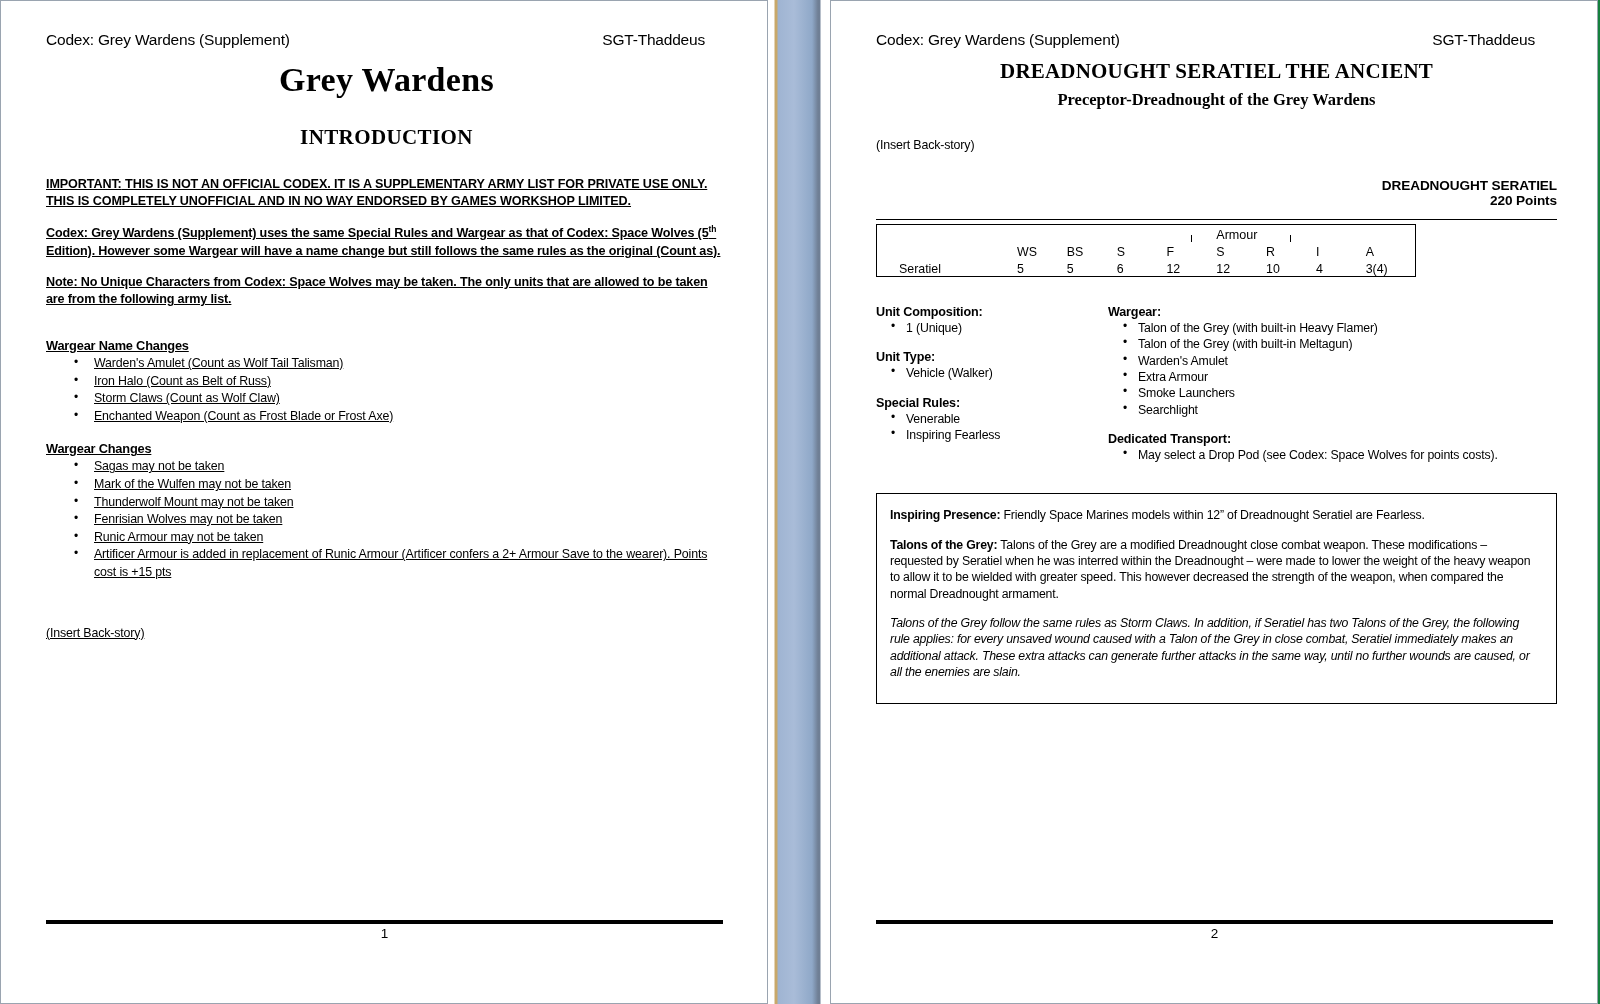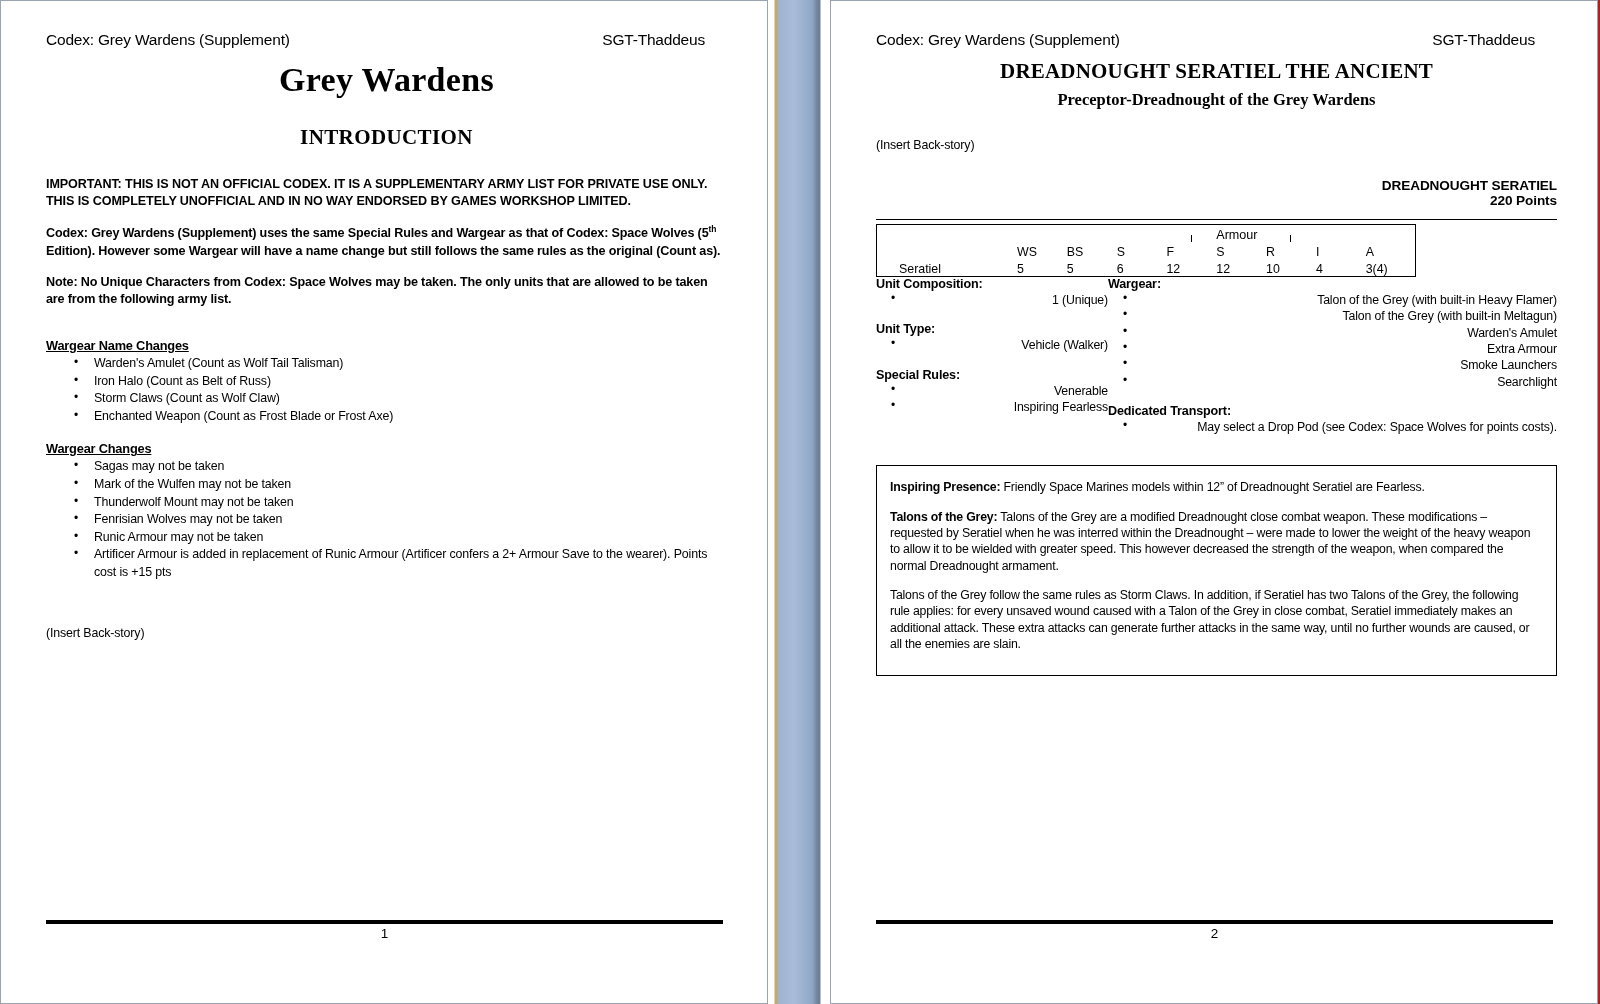--- a/index.html
+++ b/index.html
@@ -10,21 +10,21 @@
   body {
     width: 1600px;
     height: 1004px;
     overflow: hidden;
     font-family: "Liberation Sans", sans-serif;
   }
   .spread {
     display: flex;
     width: 1600px;
     height: 1004px;
-    background: #b91c1c;
+    background: #15803d;
   }
   .page {
     position: relative;
     background: #ffffff;
     box-sizing: border-box;
     height: 1004px;
     overflow: hidden;
     border: 1px solid #9aa4b0;
   }
   .page-left  { width: 768px; margin-right: 0; }
@@ -85,21 +85,21 @@
   }
   .unit-subtitle {
     font-family: "Liberation Serif", serif;
     font-weight: bold;
     font-size: 16.5px;
     text-align: center;
     margin: 6px 0 0 0;
   }
 
   
-  .body-block { margin-top: 26px; }
+  .body-block { margin-top: 26px; text-decoration: underline; }
   p.para {
     font-size: 12.6px;
     line-height: 1.36;
     margin: 0 0 14px 0;
     color: #000;
     letter-spacing: -0.15px;
   }
   p.para.b  { font-weight: bold; }
   p.para.caps { letter-spacing: -0.1px; }
   .lead { font-weight: bold; }
@@ -179,42 +179,41 @@
     height: 7px;
     background: #000;
     margin: 0 auto;
   }
   .bottomline td { border-bottom: 1.7px solid #000; }
   .statname-row td { height: 18px; }
 
   
   .details {
     display: flex;
-    margin-top: 0;
+    margin-top: 28px;
   }
   .col-left  { width: 232px; }
   .col-right { flex: 1; }
   .dgroup { margin-bottom: 14px; }
   .dgroup h4 {
     font-size: 12.6px;
     font-weight: bold;
     margin: 0 0 1px 0;
     letter-spacing: -0.15px;
   }
   .dgroup ul {
     margin: 0;
     padding-left: 30px;
     list-style: none;
   }
   .dgroup ul li {
     font-size: 12.3px;
     line-height: 1.33;
     position: relative;
     letter-spacing: -0.15px;
-    text-align: right;
   }
   .dgroup ul li::before {
     content: "\2022";
     position: absolute;
     left: -15px;
     top: -1px;
     font-size: 12px;
   }
 
   
@@ -223,21 +222,21 @@
     margin-top: 16px;
     padding: 13px 16px 14px 13px;
     box-sizing: border-box;
   }
   .rules-box p {
     font-size: 12.3px;
     line-height: 1.33;
     margin: 0 0 13px 0;
     letter-spacing: -0.2px;
   }
-  .rules-box p:last-child { margin-bottom: 8px; }
+  .rules-box p:last-child { margin-bottom: 8px; font-style: italic; }
   .rules-box .rname { font-weight: bold; }
 
   
   .footer {
     position: absolute;
     left: 45px;
     right: 44px;
     bottom: 62px;
   }
   .footrule {

